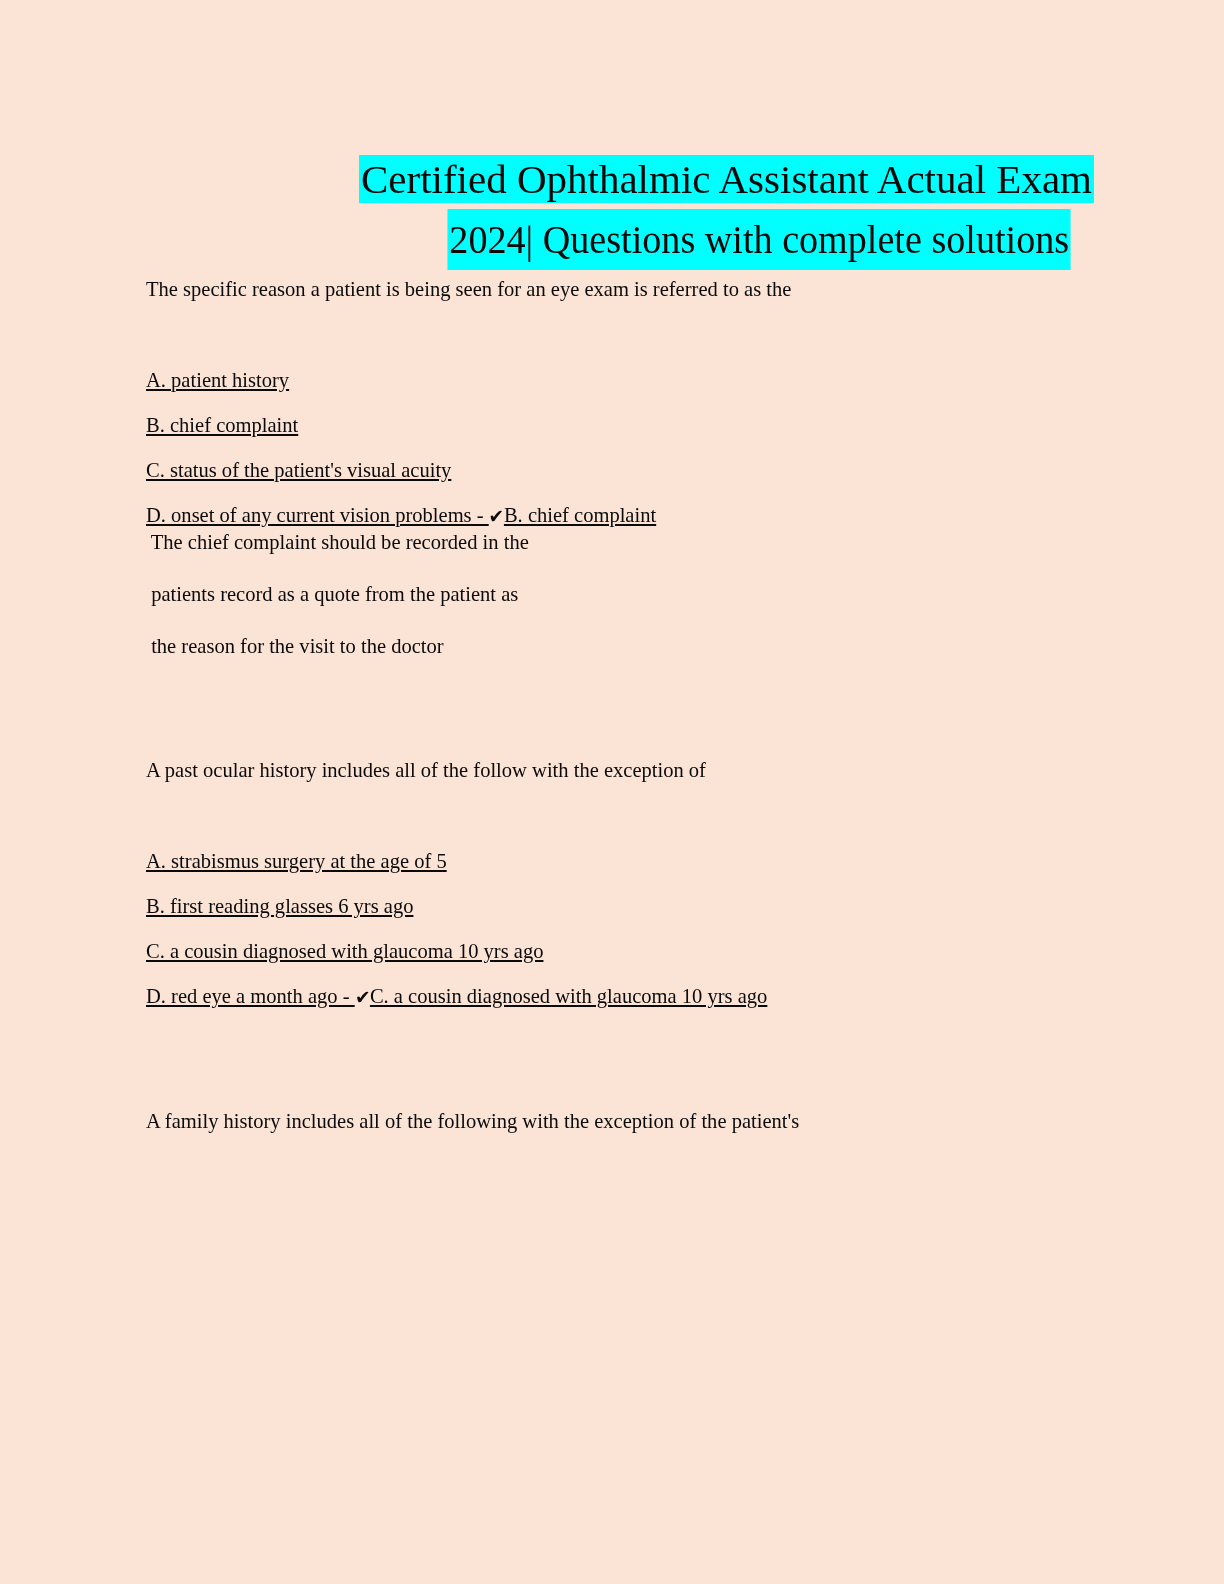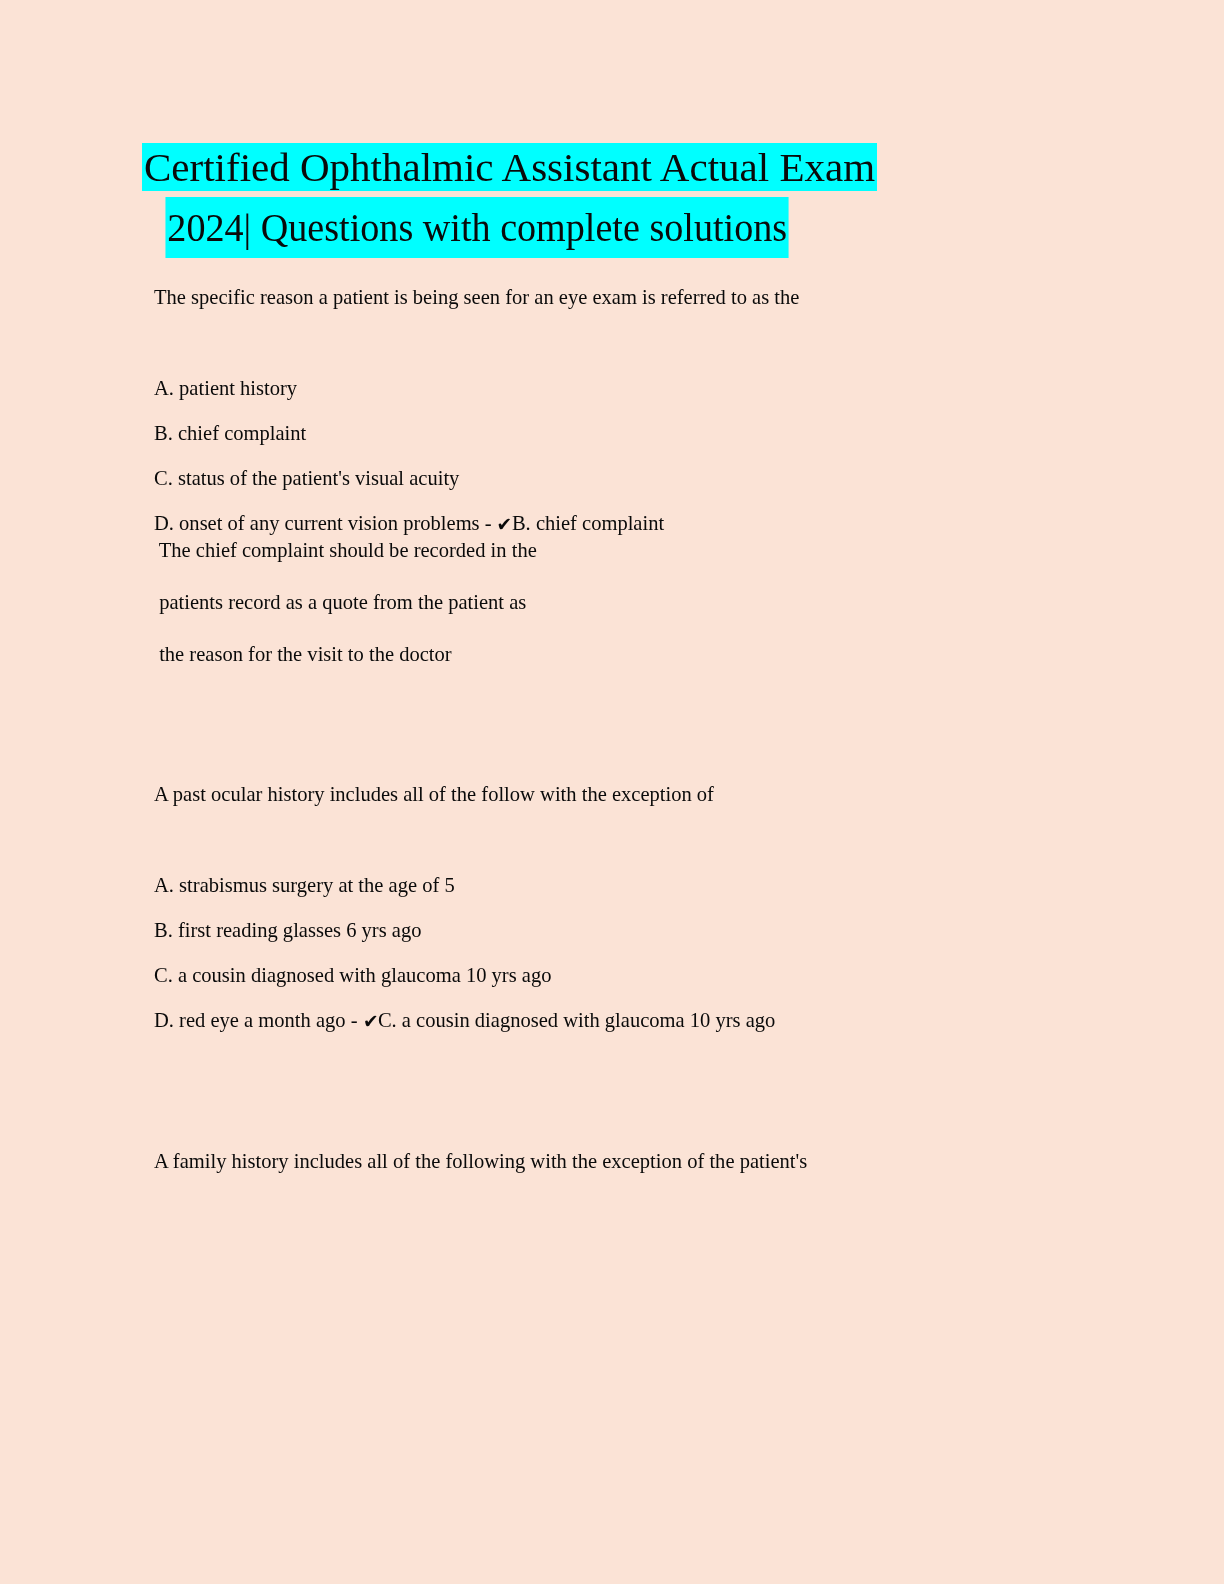--- a/index.html
+++ b/index.html
@@ -20,27 +20,27 @@
   .page {
     position: relative;
     width: 1224px;
     height: 1584px;
     box-sizing: border-box;
     padding: 0;
   }
 
   
   .doc-title {
-    margin: 0;
+    margin: 12px;
     padding: 0;
     position: absolute;
     left: 142px;
     top: 138px;
     width: 940px;
-    text-align: left;
+    text-align: right;
     font-weight: normal;
     font-size: 40px;
     line-height: 59px;
     letter-spacing: 0px;
   }
   .doc-title .hl {
     background: #00ffff;
     box-decoration-break: clone;
     -webkit-box-decoration-break: clone;
     padding: 1px 2px;
@@ -59,36 +59,37 @@
 
   
   .content {
     position: absolute;
     left: 142px;
     top: 272px;
     width: 960px;
   }
 
   .qblock {
-    margin: 12px;
+    margin: 4px;
   }
 
   .stem {
     font-size: 21.5px;
     line-height: 26px;
     margin: 0 0 0 0;
     transform: scaleX(0.955);
     transform-origin: left center;
     white-space: pre;
   }
 
   .opts {
     margin: 0;
     padding: 0;
     list-style: none;
+    text-decoration: underline;
   }
 
   .opt {
     font-size: 21.5px;
     line-height: 26px;
     margin: 0;
     padding: 0;
     transform: scaleX(0.955);
     transform-origin: left center;
     white-space: pre;

